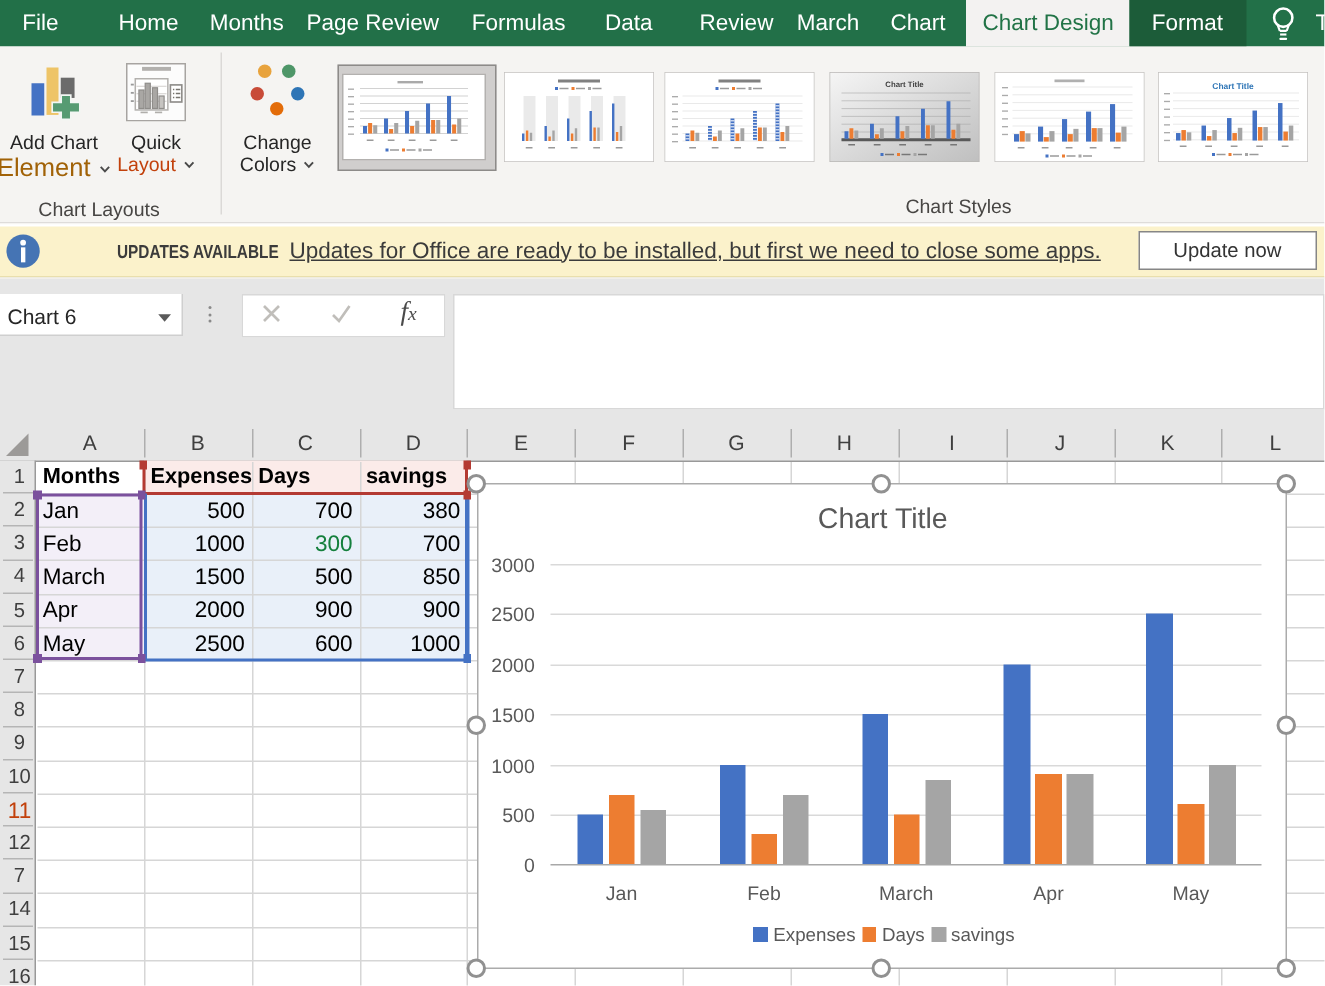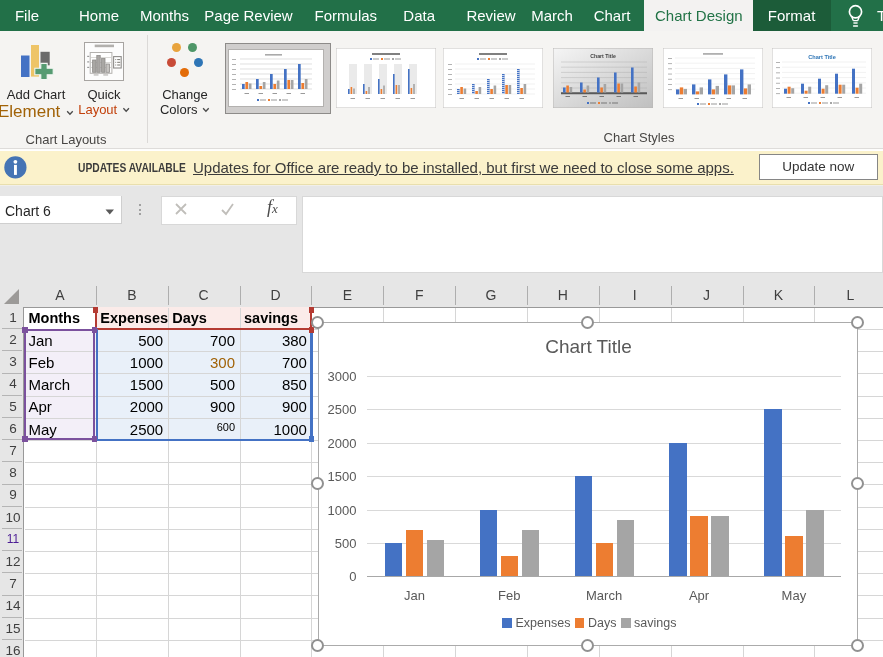--- a/index.html
+++ b/index.html
@@ -437,21 +437,21 @@
 <div class="abs ctr" style="left:13px;top:420.8px;font-size:13.5px;color:#3f3f3f;">6</div>
 <div class="abs" style="left:2px;top:439.2px;width:20px;height:1px;background:#b5b5b5;"></div>
 <div class="abs ctr" style="left:13px;top:443.0px;font-size:13.5px;color:#3f3f3f;">7</div>
 <div class="abs" style="left:2px;top:461.4px;width:20px;height:1px;background:#b5b5b5;"></div>
 <div class="abs ctr" style="left:13px;top:465.2px;font-size:13.5px;color:#3f3f3f;">8</div>
 <div class="abs" style="left:2px;top:483.6px;width:20px;height:1px;background:#b5b5b5;"></div>
 <div class="abs ctr" style="left:13px;top:487.4px;font-size:13.5px;color:#3f3f3f;">9</div>
 <div class="abs" style="left:2px;top:505.8px;width:20px;height:1px;background:#b5b5b5;"></div>
 <div class="abs ctr" style="left:13px;top:509.6px;font-size:13.5px;color:#3f3f3f;">10</div>
 <div class="abs" style="left:2px;top:528.0px;width:20px;height:1px;background:#b5b5b5;"></div>
-<div class="abs ctr" style="left:13px;top:531.8px;font-size:12px;color:#4c1d95;">11</div>
+<div class="abs ctr" style="left:13px;top:531.8px;font-size:15px;color:#c2410c;">11</div>
 <div class="abs" style="left:2px;top:550.2px;width:20px;height:1px;background:#b5b5b5;"></div>
 <div class="abs ctr" style="left:13px;top:554.0px;font-size:13.5px;color:#3f3f3f;">12</div>
 <div class="abs" style="left:2px;top:572.4px;width:20px;height:1px;background:#b5b5b5;"></div>
 <div class="abs ctr" style="left:13px;top:576.2px;font-size:13.5px;color:#3f3f3f;">7</div>
 <div class="abs" style="left:2px;top:594.6px;width:20px;height:1px;background:#b5b5b5;"></div>
 <div class="abs ctr" style="left:13px;top:598.4px;font-size:13.5px;color:#3f3f3f;">14</div>
 <div class="abs" style="left:2px;top:616.8px;width:20px;height:1px;background:#b5b5b5;"></div>
 <div class="abs ctr" style="left:13px;top:620.6px;font-size:13.5px;color:#3f3f3f;">15</div>
 <div class="abs" style="left:2px;top:639.0px;width:20px;height:1px;background:#b5b5b5;"></div>
 <div class="abs ctr" style="left:13px;top:642.8px;font-size:13.5px;color:#3f3f3f;">16</div>
@@ -512,24 +512,24 @@
 <div class="abs" style="left:28.5px;top:354.0px;font-size:15px;font-weight:normal;color:#000;">Feb</div>
 <div class="abs" style="left:28.5px;top:376.2px;font-size:15px;font-weight:normal;color:#000;">March</div>
 <div class="abs" style="left:28.5px;top:398.4px;font-size:15px;font-weight:normal;color:#000;">Apr</div>
 <div class="abs" style="left:28.5px;top:420.6px;font-size:15px;font-weight:normal;color:#000;">May</div>
 <div class="abs" style="right:719.8px;top:331.8px;font-size:15px;color:#000;">500</div>
 <div class="abs" style="right:719.8px;top:354.0px;font-size:15px;color:#000;">1000</div>
 <div class="abs" style="right:719.8px;top:376.2px;font-size:15px;color:#000;">1500</div>
 <div class="abs" style="right:719.8px;top:398.4px;font-size:15px;color:#000;">2000</div>
 <div class="abs" style="right:719.8px;top:420.6px;font-size:15px;color:#000;">2500</div>
 <div class="abs" style="right:648.0px;top:331.8px;font-size:15px;color:#000;">700</div>
-<div class="abs" style="right:648.0px;top:354.0px;font-size:15px;color:#a16207;">300</div>
+<div class="abs" style="right:648.0px;top:354.0px;font-size:15px;color:#15803d;">300</div>
 <div class="abs" style="right:648.0px;top:376.2px;font-size:15px;color:#000;">500</div>
 <div class="abs" style="right:648.0px;top:398.4px;font-size:15px;color:#000;">900</div>
-<div class="abs" style="right:648.0px;top:420.6px;font-size:11px;color:#000;">600</div>
+<div class="abs" style="right:648.0px;top:420.6px;font-size:15px;color:#000;">600</div>
 <div class="abs" style="right:576.1px;top:331.8px;font-size:15px;color:#000;">380</div>
 <div class="abs" style="right:576.1px;top:354.0px;font-size:15px;color:#000;">700</div>
 <div class="abs" style="right:576.1px;top:376.2px;font-size:15px;color:#000;">850</div>
 <div class="abs" style="right:576.1px;top:398.4px;font-size:15px;color:#000;">900</div>
 <div class="abs" style="right:576.1px;top:420.6px;font-size:15px;color:#000;">1000</div>
 <div class="abs" style="left:317.5px;top:322px;width:540.0px;height:323.5px;background:#fff;border:1px solid #ababab;box-sizing:border-box;"></div>
 <div class="abs ctr" style="left:588.5px;top:335.5px;font-size:19px;color:#595959;">Chart Title</div>
 <div class="abs" style="left:367px;top:542.9px;width:474.3px;height:1px;background:#d9d9d9;"></div>
 <div class="abs" style="left:367px;top:509.5px;width:474.3px;height:1px;background:#d9d9d9;"></div>
 <div class="abs" style="left:367px;top:476.1px;width:474.3px;height:1px;background:#d9d9d9;"></div>

